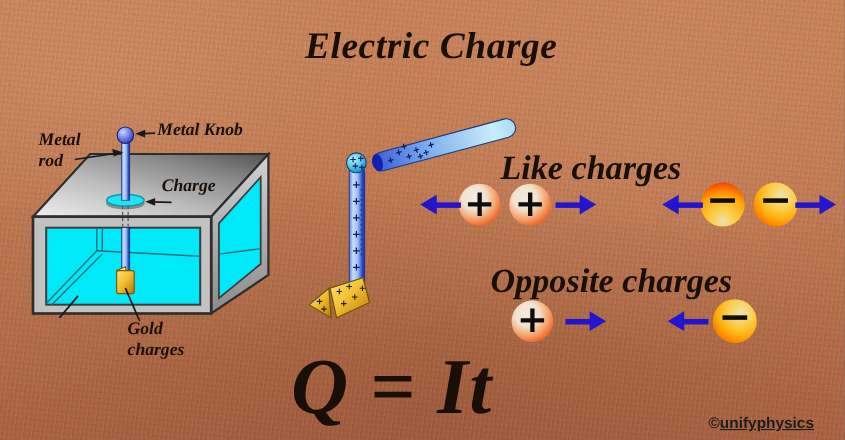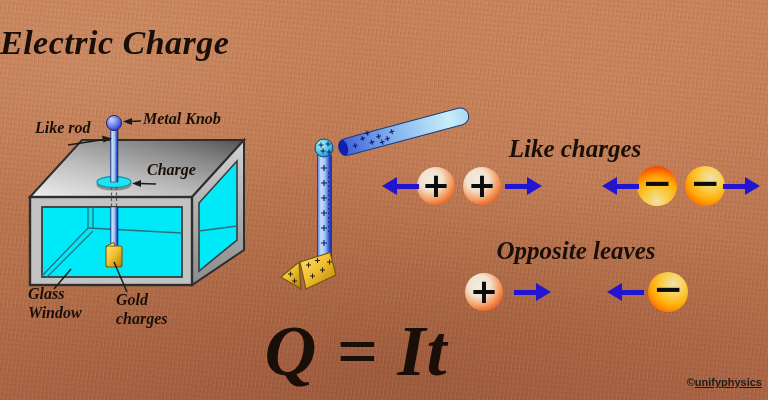--- a/index.html
+++ b/index.html
@@ -13,32 +13,32 @@
       radial-gradient(ellipse 640px 280px at 50% 92%, rgba(70,25,8,.16), transparent 72%),
       linear-gradient(180deg, #c57d54 0%, #bd744e 40%, #b36c48 72%, #a96243 100%);
   }
   .grain { position:absolute; inset:0; pointer-events:none; opacity:.9;
     background:
       repeating-linear-gradient(97deg, rgba(255,255,255,.05) 0 1px, rgba(0,0,0,.045) 1px 2px, transparent 2px 4px),
       repeating-linear-gradient(5deg, rgba(110,45,18,.06) 0 2px, transparent 2px 5px);
   }
   .noise { position:absolute; inset:0; width:100%; height:100%; opacity:.18; mix-blend-mode:overlay; pointer-events:none; }
   .txt { position:absolute; color:var(--ink); font-weight:bold; font-style:italic; }
-  .title { left:0; right:0; top:24px; text-align:left; font-size:34px; letter-spacing:.5px; }
-  .heading { font-size:25px; text-align:center; }
+  .title { left:16px; right:0; top:24px; text-align:center; font-size:34px; letter-spacing:.5px; }
+  .heading { font-size:31px; }
   .like-heading { left:455px; top:135px; width:240px; }
   .opp-heading { left:446px; top:237px; width:260px; }
   .formula { left:251px; top:310px; width:210px; text-align:center; font-size:72px; letter-spacing:1px; }
   .lbl { font-size:16px; line-height:1.18; }
   .lbl-metal-rod { left:35px; top:119px; width:62px; }
   .lbl-metal-knob { left:143px; top:110px; width:110px; }
   .lbl-rubber { left:147px; top:161px; width:90px; }
   .lbl-glass { left:28px; top:285px; width:84px; }
   .lbl-gold { left:116px; top:291px; width:70px; }
-  .credit { position:absolute; right:6px; top:376px; font-family:"Liberation Sans", sans-serif; font-size:11px; color:#1d1d1d; font-weight:bold; }
+  .credit { position:absolute; right:28px; top:376px; font-family:"Liberation Sans", sans-serif; font-size:14px; color:#1d1d1d; font-weight:bold; }
   .credit u { text-decoration:underline; }
   .row { position:absolute; display:flex; align-items:center; height:40px; }
   .like-row { left:382px; top:166px; }
   .opp-row { left:465px; top:272px; }
   .ball { flex:none; border-radius:50%; display:flex; align-items:center; justify-content:center; }
   .pos { width:38px; height:38px;
     background:radial-gradient(circle at 38% 34%, #f4ecdf 0%, #f1e2cf 32%, #f4a36b 56%, #ec5f1f 78%, #dd3a0c 94%, #d23508 100%); }
   .neg { width:40px; height:40px; }
   .neg-a { background:radial-gradient(circle at 50% 88%, #f2e0a8 0%, #f8cf4a 26%, #ffaf0a 55%, #ff7a00 72%, #ee3005 92%, #d82404 100%); }
   .neg-b { background:radial-gradient(circle at 64% 30%, #f0e2b0 0%, #f8d050 30%, #ffb00a 56%, #ff8000 74%, #ee3a05 93%, #d93004 100%); }
@@ -195,24 +195,23 @@
       <circle cx="324" cy="148" r="9" fill="url(#knobC)" stroke="#0a4a80" stroke-width="1"></circle>
       <g stroke="#0a1a60" stroke-width="1">
         <path d="M318.5,145 h5 M321,142.5 v5"></path>
           <path d="M325.5,144 h5 M328,141.5 v5"></path>
         <path d="M320.5,151 h5 M323,148.5 v5"></path>
           <path d="M326.5,152 h5 M329,149.5 v5"></path>
       </g>
     </g>
   </svg>
 
-  <div class="txt lbl lbl-metal-rod">Like rod</div>
+  <div class="txt lbl lbl-metal-rod">Metal rod</div>
   <div class="txt lbl lbl-metal-knob">Metal Knob</div>
   <div class="txt lbl lbl-rubber">Charge</div>
-  <div class="txt lbl lbl-glass">Glass Window</div>
   <div class="txt lbl lbl-gold">Gold charges</div>
 
   <div class="txt heading like-heading">Like charges</div>
   <div class="row like-row">
     <div class="arrow left"></div>
     <div class="ball pos ml-n3">
         <span class="sym">+</span>
       </div>
     <div class="ball pos ml8">
         <span class="sym">+</span>
@@ -221,21 +220,21 @@
     <div class="arrow left ml60"></div>
     <div class="ball neg neg-a ml-n3">
         <span class="sym">−</span>
       </div>
     <div class="ball neg neg-b ml8">
         <span class="sym">−</span>
       </div>
     <div class="arrow right ml-n3"></div>
   </div>
 
-  <div class="txt heading opp-heading">Opposite leaves</div>
+  <div class="txt heading opp-heading">Opposite charges</div>
   <div class="row opp-row">
     <div class="ball pos">
         <span class="sym">+</span>
       </div>
     <div class="arrow right ml10"></div>
     <div class="arrow left ml56"></div>
     <div class="ball neg neg-b ml3">
         <span class="sym">−</span>
       </div>
   </div>

